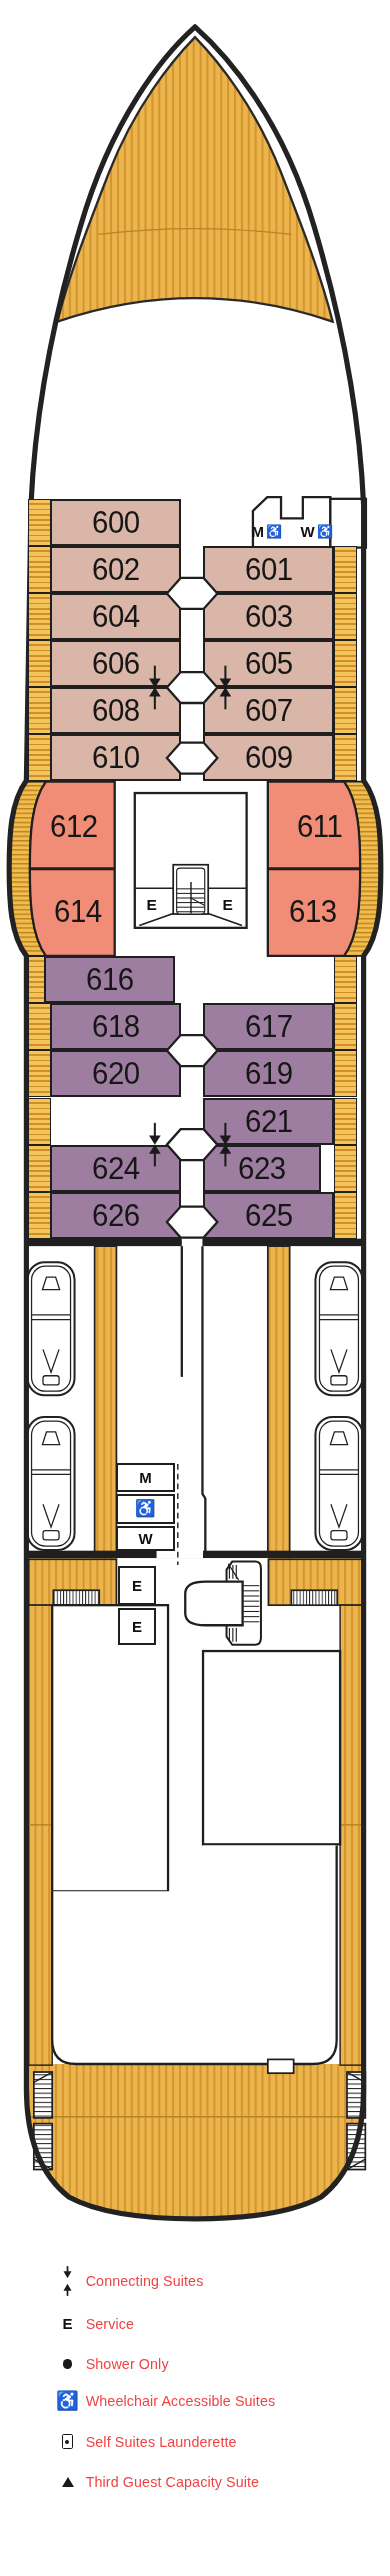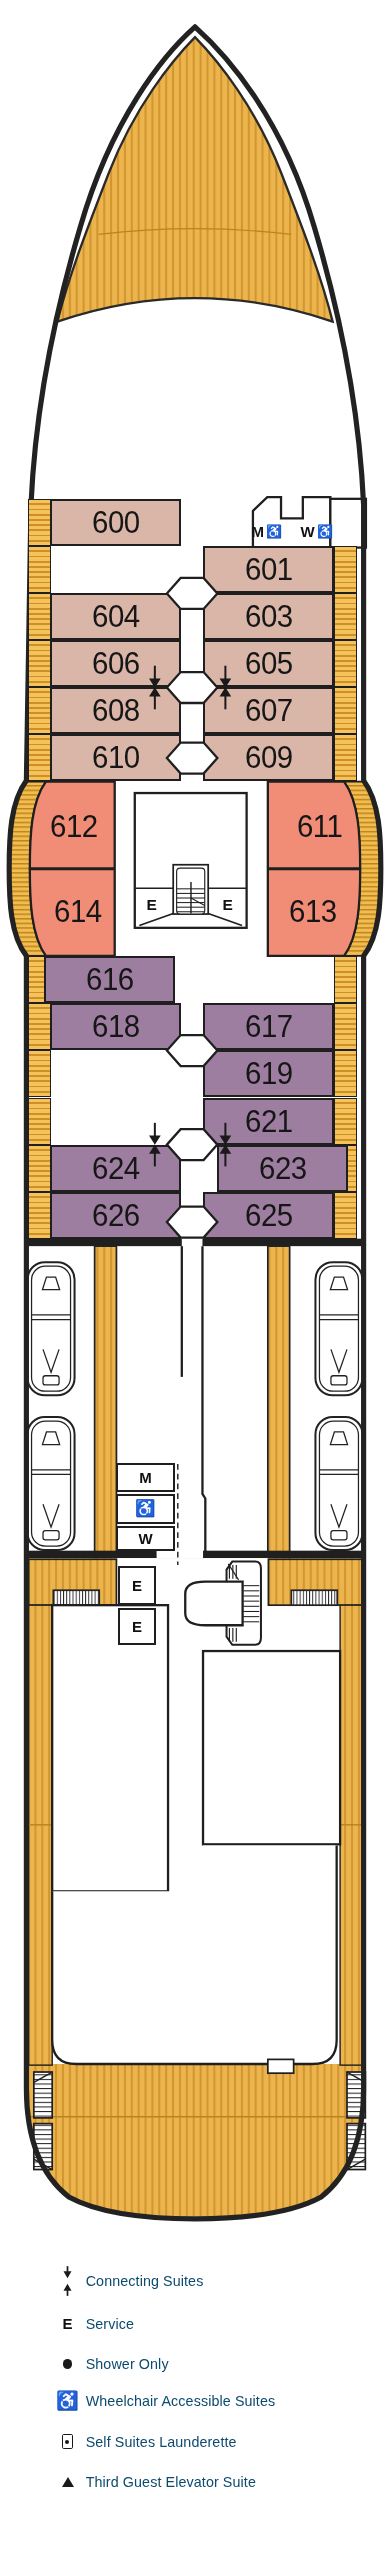--- a/index.html
+++ b/index.html
@@ -18,21 +18,21 @@
   .roomdiv{position:absolute;box-sizing:border-box;border:2.3px solid #1f1f1f;background:#fff;display:flex;align-items:center;justify-content:center;z-index:2;color:#111;}
   .roomdiv .sm{font-size:15px;font-weight:700;}
   .wcg{font-size:16.6px;line-height:1;}
   .floatlab{position:absolute;display:flex;align-items:center;justify-content:center;z-index:5;color:#111;gap:2.3px;}
   .floatlab .sm{font-size:15px;font-weight:700;}
   .floatlab .wcg{font-size:13px;}
   .elev{font-size:15.5px;font-weight:700;color:#111;}
   .legend{position:absolute;left:0;top:0;width:390px;z-index:5;}
   .lg-row{position:absolute;left:55px;display:flex;align-items:center;height:27.5px;}
   .lg-icon{width:25px;display:flex;align-items:center;justify-content:center;flex:0 0 25px;}
-  .lg-label{margin-left:5.7px;font-size:14.3px;color:#0c4a6e;letter-spacing:0.1px;white-space:nowrap;}
+  .lg-label{margin-left:5.7px;font-size:14.3px;color:#ef4444;letter-spacing:0.1px;white-space:nowrap;}
   .dot{width:9.8px;height:9.8px;border-radius:50%;background:#1a1a1a;}
   .tri{width:0;height:0;border-left:6.3px solid transparent;border-right:6.3px solid transparent;border-bottom:10.3px solid #1a1a1a;}
   .laund{width:9.8px;height:12.6px;border:1.7px solid #161616;border-radius:1.7px;display:flex;align-items:center;justify-content:center;}
   .laund i{width:4px;height:4px;border-radius:50%;background:#161616;display:block;}
   .lg-wc{font-size:18.4px;color:#111;line-height:1;}
   .lg-e{font-size:15px;font-weight:700;color:#111;}
 </style>
 </head>
 <body>
 
@@ -215,20 +215,23 @@
   <div class="strip" style="left:334px;top:956px;width:23px;height:47px"></div>
   <div class="strip" style="left:334px;top:1003px;width:23px;height:47px"></div>
   <div class="strip" style="left:334px;top:1050px;width:23px;height:47px"></div>
   <div class="strip" style="left:334px;top:1098px;width:23px;height:47px"></div>
   <div class="strip" style="left:334px;top:1145px;width:23px;height:47px"></div>
   <div class="strip" style="left:334px;top:1192px;width:23px;height:47px"></div>
 
   <div class="cabin tan" style="left:50px;top:499px;width:131px;height:47px">
       <span class="num">600</span>
     </div>
+  <div class="cabin tan" style="left:50px;top:546px;width:131px;height:47px">
+      <span class="num">602</span>
+    </div>
   <div class="cabin tan" style="left:50px;top:593px;width:131px;height:47px">
       <span class="num">604</span>
     </div>
   <div class="cabin tan" style="left:50px;top:640px;width:131px;height:47px">
       <span class="num">606</span>
     </div>
   <div class="cabin tan" style="left:50px;top:687px;width:131px;height:47px">
       <span class="num">608</span>
     </div>
   <div class="cabin tan" style="left:50px;top:734px;width:131px;height:47px">
@@ -262,39 +265,42 @@
   <div class="coral-label" style="left:268px;top:873px;width:90px;height:76px">
       <span class="num">613</span>
     </div>
 
   <div class="cabin purple" style="left:44px;top:956px;width:131px;height:47px">
       <span class="num">616</span>
     </div>
   <div class="cabin purple" style="left:50px;top:1003px;width:131px;height:47px">
       <span class="num">618</span>
     </div>
+  <div class="cabin purple" style="left:50px;top:1050px;width:131px;height:47px">
+      <span class="num">620</span>
+    </div>
   <div class="cabin purple" style="left:50px;top:1160px;width:131px;height:47px">
       <span class="num">622</span>
     </div>
   <div class="cabin purple" style="left:50px;top:1145px;width:131px;height:47px">
       <span class="num">624</span>
     </div>
   <div class="cabin purple" style="left:50px;top:1192px;width:131px;height:47px">
       <span class="num">626</span>
     </div>
   <div class="cabin purple" style="left:203px;top:1003px;width:131px;height:47px">
       <span class="num">617</span>
     </div>
   <div class="cabin purple" style="left:203px;top:1050px;width:131px;height:47px">
       <span class="num">619</span>
     </div>
   <div class="cabin purple" style="left:203px;top:1098px;width:131px;height:47px">
       <span class="num">621</span>
     </div>
-  <div class="cabin purple" style="left:217px;top:1145px;width:131px;height:47px">
+  <div class="cabin purple" style="left:203px;top:1145px;width:118px;height:47px">
       <span class="num">623</span>
     </div>
   <div class="cabin purple" style="left:203px;top:1192px;width:131px;height:47px">
       <span class="num">625</span>
     </div>
 
   <div class="floatlab" style="left:253px;top:519px;width:28px;height:25px">
     <span class="sm">M</span>
       <span class="wcg">♿</span>
   </div>
@@ -391,18 +397,18 @@
           <span class="laund">
             <i></i>
           </span>
         </span>
       <span class="lg-label">Self Suites Launderette</span>
     </div>
     <div class="lg-row" style="top:2468px">
       <span class="lg-icon">
           <span class="tri"></span>
         </span>
-      <span class="lg-label">Third Guest Elevator Suite</span>
+      <span class="lg-label">Third Guest Capacity Suite</span>
     </div>
   </div>
 
 </div>
 
 
 </body></html>

